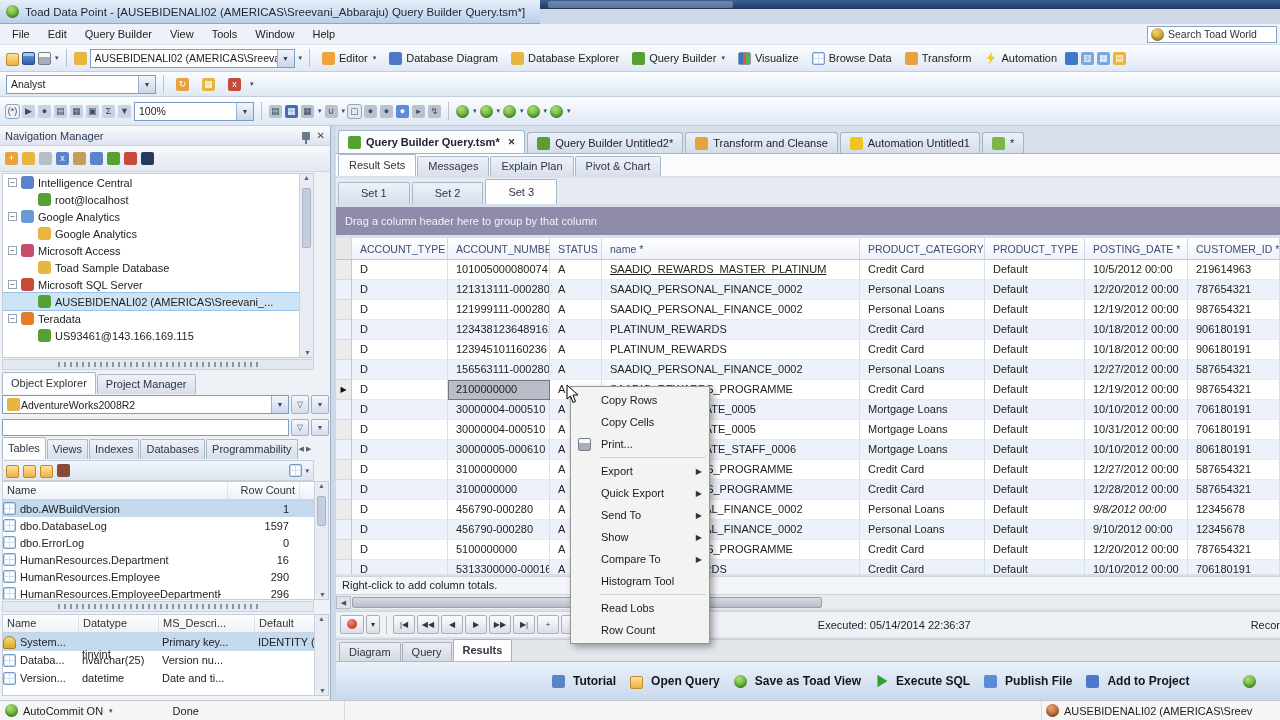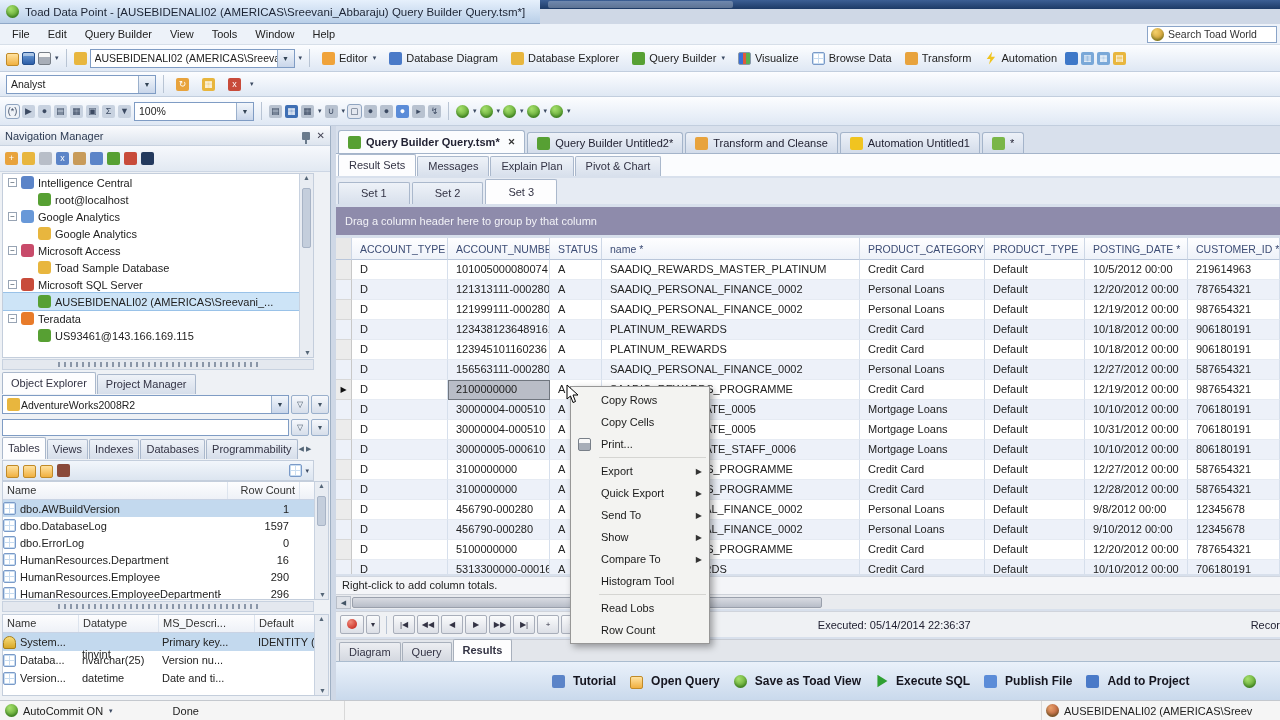--- a/index.html
+++ b/index.html
@@ -483,21 +483,21 @@
         <span class="gh" style="width: 100px;">PRODUCT_TYPE</span>
         <span class="gh" style="width: 103px;">POSTING_DATE *</span>
         <span class="gh" style="width: 92px;">CUSTOMER_ID *</span>
       </div>
     <div id="grid-rows">
         <div class="grow">
           <span class="gc gind"></span>
           <span class="gc" style="width: 96px;">D</span>
           <span class="gc" style="width: 102px;">101005000080074</span>
           <span class="gc" style="width: 52px;">A</span>
-          <span class="gc" style="width: 258px;">SAADIQ_REWARDS_MASTER_PLATINUM</span>
+          <span class="gc" style="width: 258px; text-decoration: underline;">SAADIQ_REWARDS_MASTER_PLATINUM</span>
           <span class="gc" style="width: 125px;">Credit Card</span>
           <span class="gc" style="width: 100px;">Default</span>
           <span class="gc" style="width: 103px;">10/5/2012 00:00</span>
           <span class="gc" style="width: 92px;">219614963</span>
         </div>
         <div class="grow alt">
           <span class="gc gind"></span>
           <span class="gc" style="width: 96px;">D</span>
           <span class="gc" style="width: 102px;">121313111-000280</span>
           <span class="gc" style="width: 52px;">A</span>
@@ -618,21 +618,21 @@
           <span class="gc" style="width: 92px;">587654321</span>
         </div>
         <div class="grow">
           <span class="gc gind"></span>
           <span class="gc" style="width: 96px;">D</span>
           <span class="gc" style="width: 102px;">456790-000280</span>
           <span class="gc" style="width: 52px;">A</span>
           <span class="gc" style="width: 258px;">SAADIQ_PERSONAL_FINANCE_0002</span>
           <span class="gc" style="width: 125px;">Personal Loans</span>
           <span class="gc" style="width: 100px;">Default</span>
-          <span class="gc" style="width: 103px;">9/8/2012 00:00</span>
+          <span class="gc" style="width: 103px; font-style: italic;">9/8/2012 00:00</span>
           <span class="gc" style="width: 92px;">12345678</span>
         </div>
         <div class="grow alt">
           <span class="gc gind"></span>
           <span class="gc" style="width: 96px;">D</span>
           <span class="gc" style="width: 102px;">456790-000280</span>
           <span class="gc" style="width: 52px;">A</span>
           <span class="gc" style="width: 258px;">SAADIQ_PERSONAL_FINANCE_0002</span>
           <span class="gc" style="width: 125px;">Personal Loans</span>
           <span class="gc" style="width: 100px;">Default</span>

